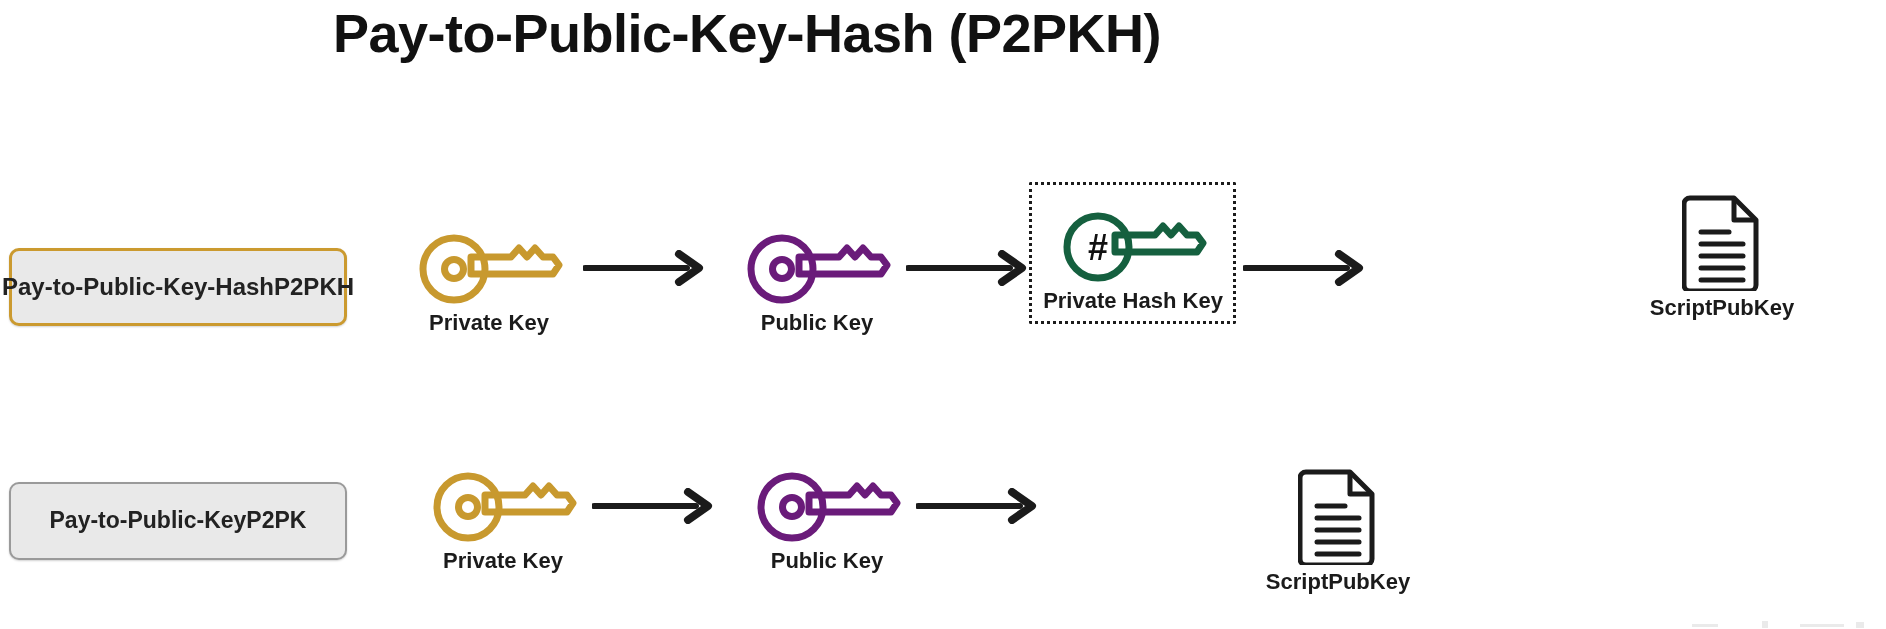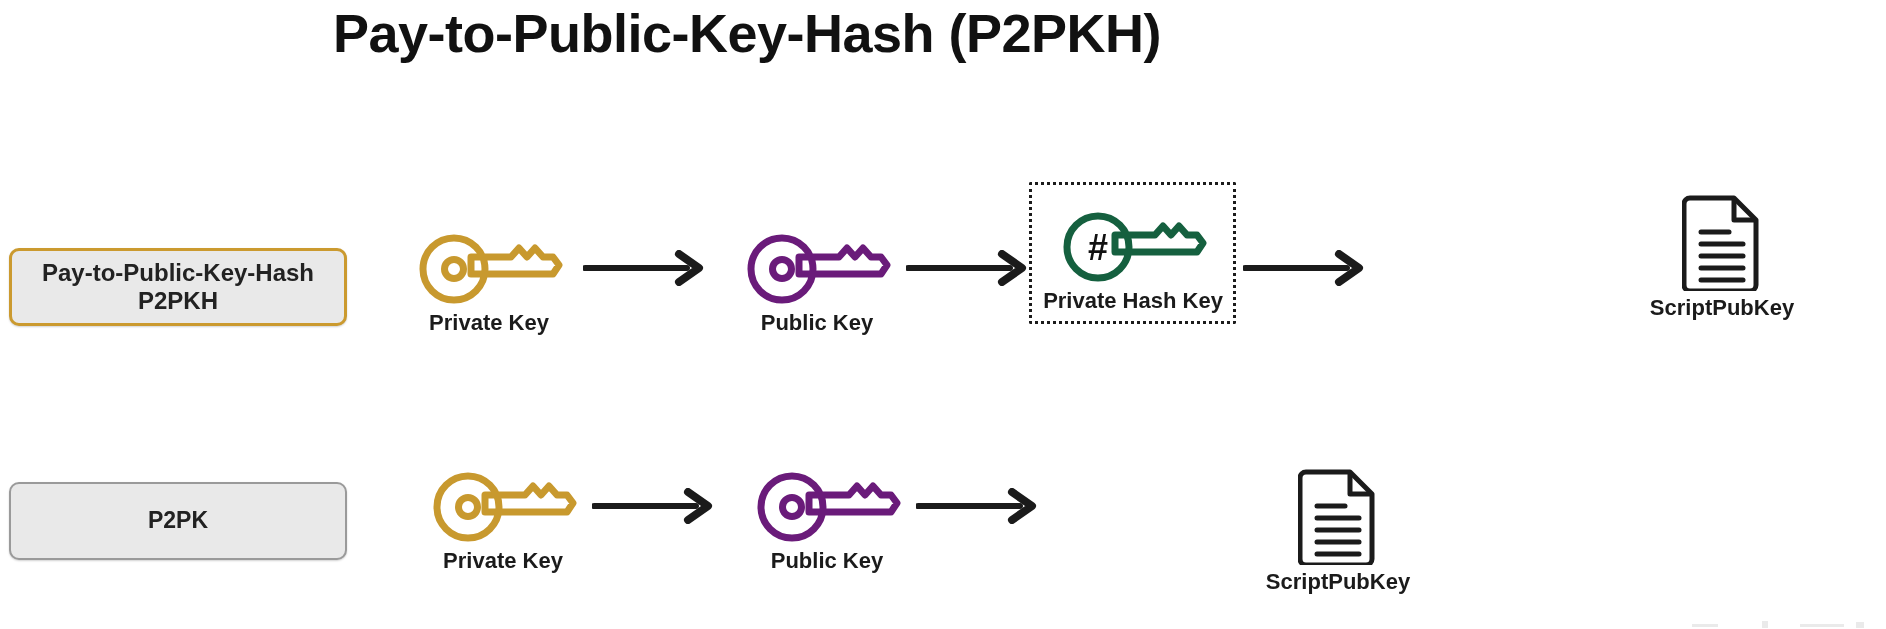--- a/index.html
+++ b/index.html
@@ -38,21 +38,21 @@
     white-space: nowrap;
   }
 
   
   .label-box {
     position: absolute;
     box-sizing: border-box;
     background: #e9e9e9;
     border-radius: 10px;
     display: flex;
-    flex-direction: column;
+    flex-direction: row;
     align-items: center;
     justify-content: center;
     text-align: center;
     font-weight: 700;
     color: #222222;
     box-shadow: 0 1px 2px rgba(0,0,0,0.18);
   }
   .label-box .ln {
     display: block;
     line-height: 1.18;
@@ -195,20 +195,21 @@
         <line x1="19" y1="52" x2="61" y2="52" stroke="#1b1b1b" stroke-width="5" stroke-linecap="round"></line>
         <line x1="19" y1="64" x2="61" y2="64" stroke="#1b1b1b" stroke-width="5" stroke-linecap="round"></line>
         <line x1="19" y1="76" x2="61" y2="76" stroke="#1b1b1b" stroke-width="5" stroke-linecap="round"></line>
         <line x1="19" y1="88" x2="61" y2="88" stroke="#1b1b1b" stroke-width="5" stroke-linecap="round"></line>
       </svg>
     </span>
     <span class="caption">ScriptPubKey</span>
   </div>
 
   <div class="label-box" id="box-p2pk">
+    <span class="ln">Pay-to-Public-Key</span>
     <span class="ln">P2PK</span>
   </div>
 
   <div class="node" style="left:418px; top:470px; width:170px;">
     <span class="glyph">
       <svg width="152" height="74" viewBox="0 0 152 74" aria-hidden="true">
         <path d="M41 6 A31 31 0 1 0 41 68 A31 31 0 0 0 41 6 Z
                  M58 25 L98 25 L106 16 L114 25 L122 16 L130 25 L140 25 L146 33 L140 42 L58 42 Z" fill="none" stroke="#c8992e" stroke-width="7" stroke-linejoin="round" stroke-linecap="round"></path>
         <circle cx="41" cy="37" r="9.5" fill="none" stroke="#c8992e" stroke-width="7"></circle>
       </svg>

